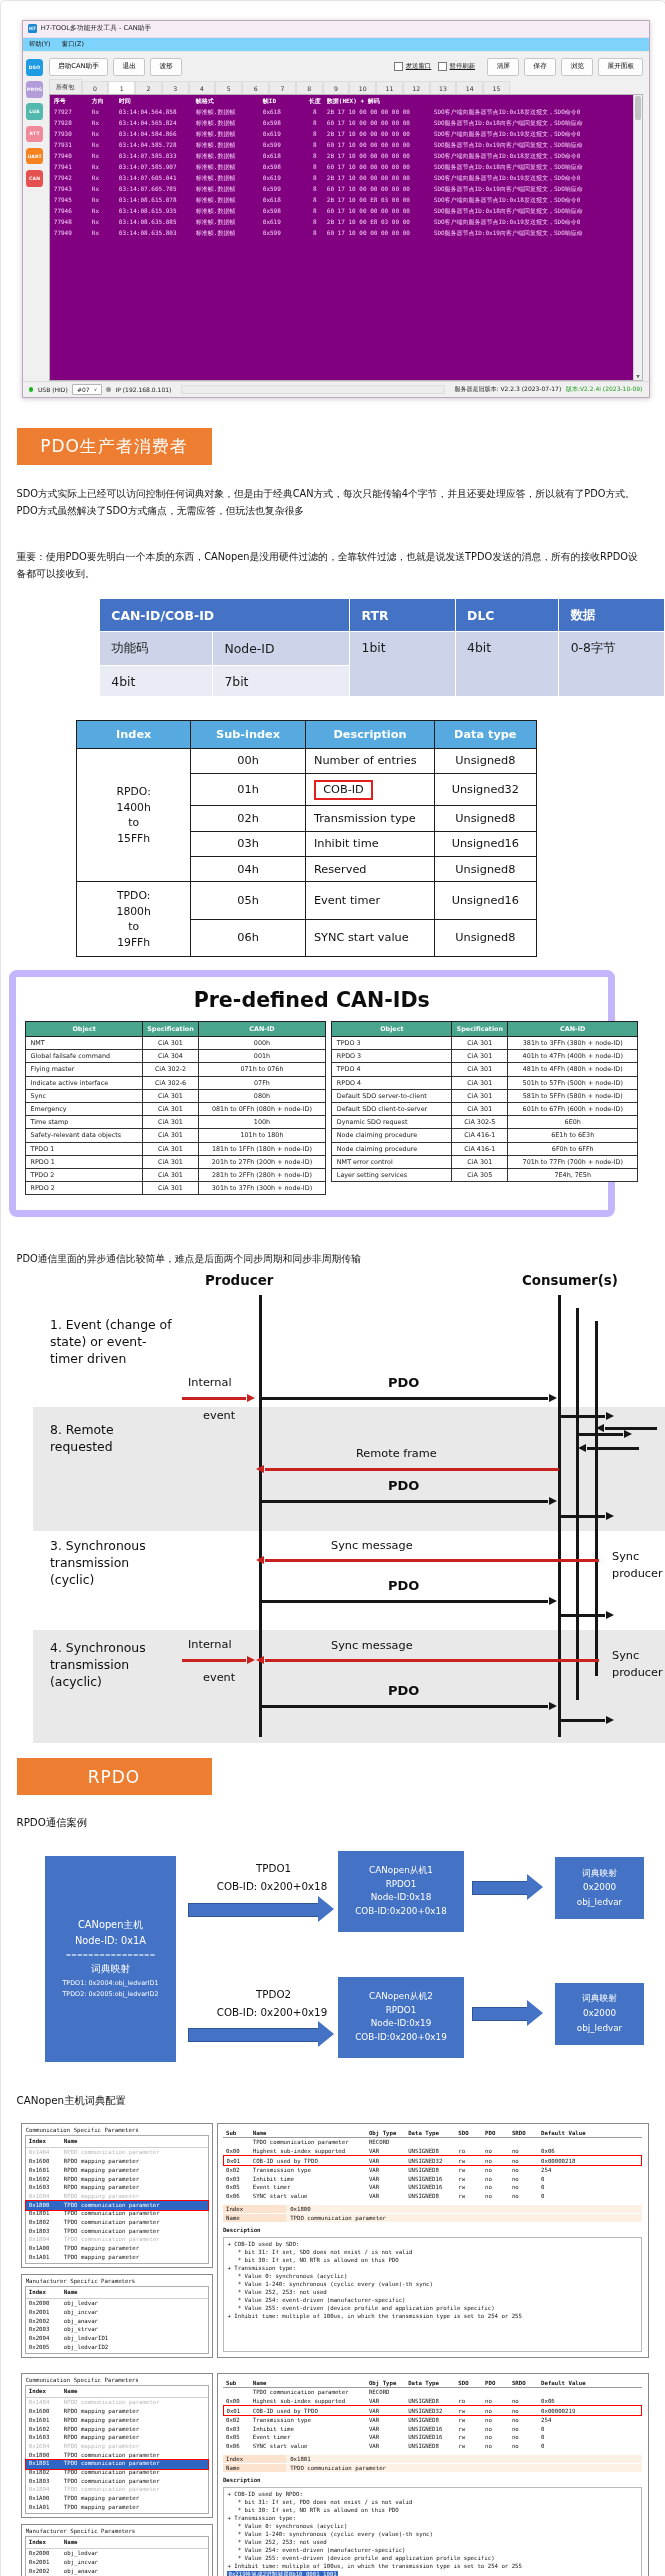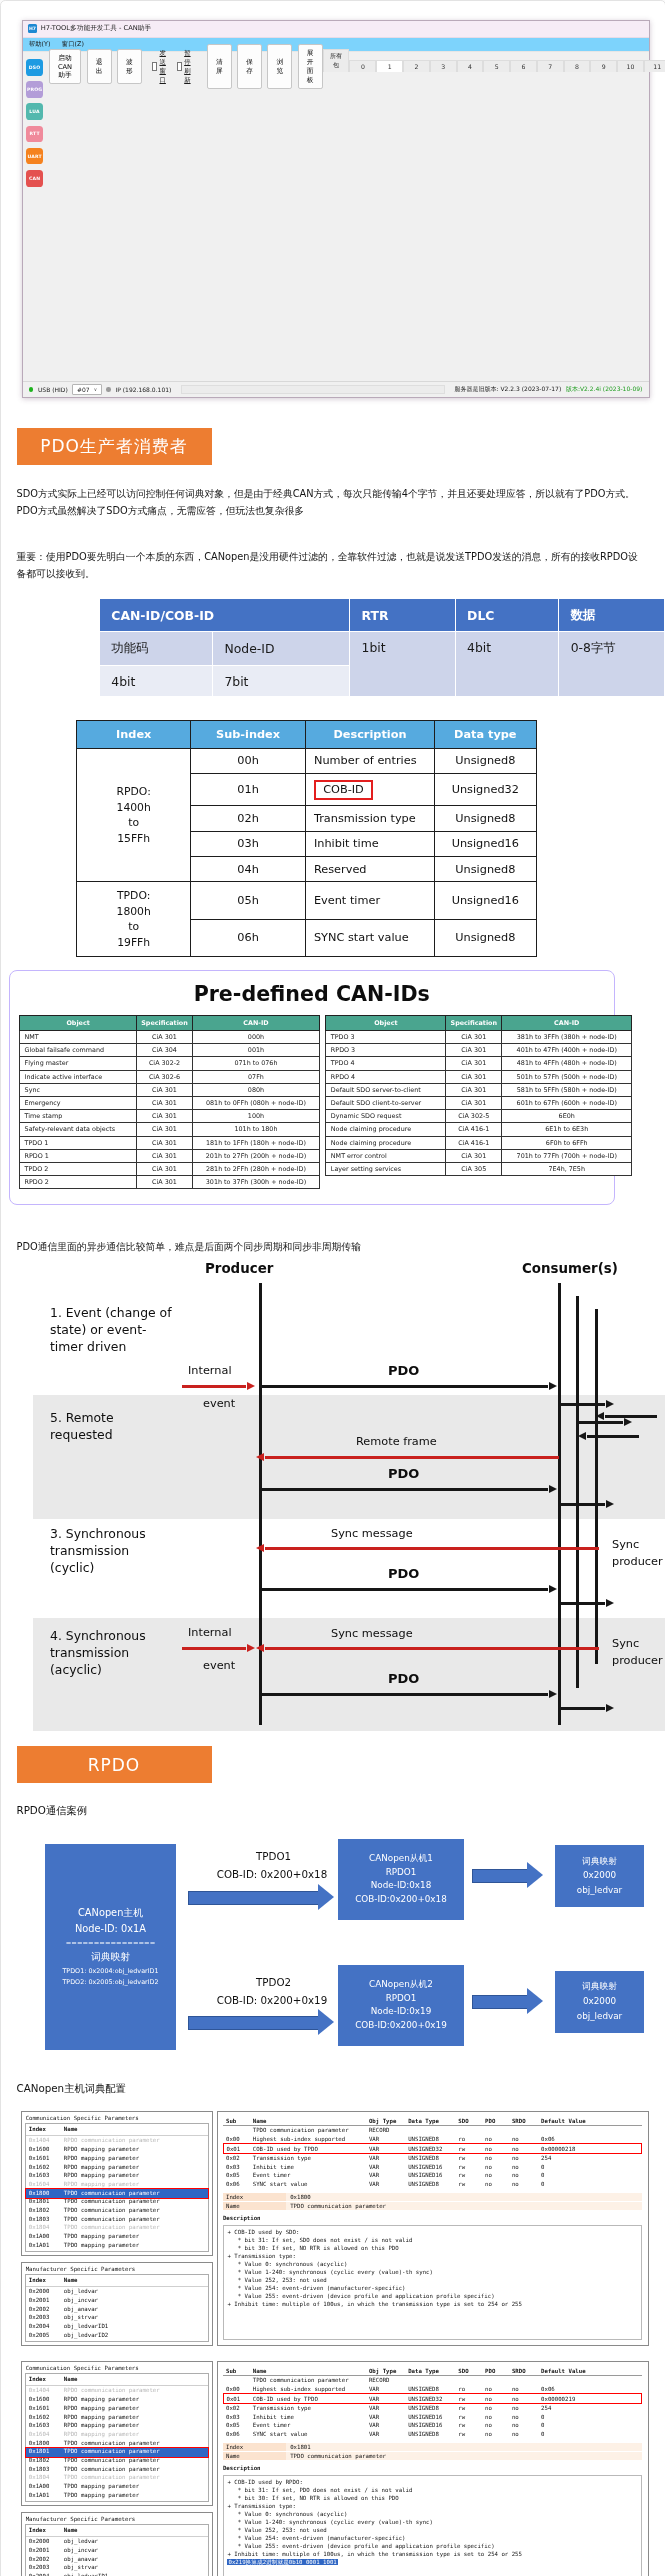--- a/index.html
+++ b/index.html
@@ -11,21 +11,21 @@
        border:0.5px solid #b9a9b9;box-shadow:0 1px 5.2px rgba(80,40,80,.25);font-size:6.2px;display:flex;flex-direction:column;}
   .win-title{height:15.5px;background:#f6ecf6;display:flex;align-items:center;gap:3.6px;padding:0 5.2px;border-bottom:0.5px solid #e7dce7;}
   .win-icon{width:9.3px;height:9.3px;background:#1e88d2;color:#fff;font-size:4.6px;font-weight:bold;
             display:flex;align-items:center;justify-content:center;border-radius:1.5px;}
   .win-title-text{font-size:6.7px;color:#222;}
   .win-menu{height:13.4px;background:#7dd3fc;display:flex;align-items:center;gap:11.3px;padding:0 6.2px;border-bottom:0.5px solid #e6e6e6;font-size:6.4px;}
   .win-body{flex:1;display:flex;min-height:0;}
   .sidebar{width:24px;padding-top:7.2px;display:flex;flex-direction:column;gap:5.7px;align-items:center;}
   .side-icon{width:16.5px;height:16.5px;border-radius:3.6px;color:#fff;font-weight:bold;font-size:4.6px;
              display:flex;align-items:center;justify-content:center;letter-spacing:0.2px;}
-  .main{flex:1;display:flex;padding:4.1px 5.2px 0 2.1px;min-width:0;}
+  .main{flex:1;display:flex;flex-direction:column;padding:4.1px 5.2px 0 2.1px;min-width:0;}
   .toolbar{display:flex;align-items:center;gap:5.2px;height:21.6px;}
   .tbtn{background:#fdfdfd;border:0.5px solid #c6c6c6;border-radius:2.1px;padding:3.6px 8.2px;font-size:6.7px;font-family:inherit;}
   .tool-spacer{flex:1;}
   .tchk{display:flex;align-items:center;gap:2.6px;font-size:6.4px;}
   .tchk .box{width:6.7px;height:6.7px;background:#fff;border:0.5px solid #777;}
   .tabs{display:flex;height:13px;margin-top:3.1px;align-items:flex-end;}
   .tab{min-width:12.4px;text-align:center;padding:2.1px 6.2px;font-size:6.2px;background:#ececec;border:0.5px solid #dddddd;border-bottom:none;color:#333;}
   .tab.selected{background:#ffffff;}
   .grid-wrap{flex:1;position:relative;border:0.5px solid #b5b5b5;min-height:0;}
   .grid{position:absolute;inset:0 8.8px 0 0;background:#800080;color:#f7d2f7;
@@ -67,21 +67,21 @@
   .ftable .r2 td{background:#e9ecf5;}
   .ftable td.merged{background:#cdd4ea;}
 
   table.itable{margin:23px 0 0 75px;border-collapse:collapse;font-size:11.3px;color:#111;background:#fff;}
   .itable th{background:#56aadf;color:#fff;padding:6.7px 5.2px;border:1.5px solid #1d1d1d;font-weight:bold;}
   .itable td{border:1.5px solid #1d1d1d;text-align:center;padding:5.7px 8.2px;}
   .itable td.dsc{text-align:left;min-width:111px;}
   .itable td.idxcell{white-space:pre-line;line-height:15.5px;font-size:10.8px;vertical-align:middle;min-width:88px;}
   .itable .rb{border:2.1px solid #e31e1e;display:inline-block;padding:1.5px 7.2px;}
 
-  .card{margin:13.4px 0 0 7.7px;width:606px;box-sizing:border-box;border:1px solid #c4b5fd;border-radius:8px;padding:8.2px 9.3px 14.4px;background:#fff;}
+  .card{margin:13.4px 0 0 7.7px;width:606px;box-sizing:border-box;border:7px solid #c4b5fd;border-radius:8px;padding:8.2px 9.3px 14.4px;background:#fff;}
   .card-title{text-align:center;font-size:20.6px;font-weight:bold;color:#0d0d0d;margin:2.1px 0 9.3px;}
   .card-tables{display:flex;gap:5.2px;justify-content:space-between;}
   .ptable{display:table;border-collapse:collapse;font-size:6.4px;border:1px solid #222;height:fit-content;}
   .prow{display:table-row;}
   .pcell{display:table-cell;border:0.5px solid #333;padding:2.1px 4.6px;background:#fff;vertical-align:middle;}
   .phead .pcell{background:#4aa58f;color:#fff;font-weight:bold;text-align:center;border:1px solid #222;padding:3.1px 4.1px;}
   .pcell.spec,.pcell.cid{text-align:center;}
 
   .seq{position:relative;margin-top:5.2px;height:471px;font-size:11.3px;color:#0e0e0e;}
   .seq .band{position:absolute;left:32px;width:634px;background:#e9e9e9;z-index:0;}
@@ -638,21 +638,21 @@
 state) or event-
 timer driven</div>
     <div class="lbl" style="left:187px;top:102px;">Internal</div>
     <div class="arrow red ar" style="left:181px;top:125px;width:64px;"></div>
     <div class="lbl" style="left:202px;top:135px;">event</div>
     <div class="lbl pdo-lbl" style="left:387px;top:102px;">PDO</div>
     <div class="arrow black ar" style="left:260px;top:125px;width:287px;"></div>
     <div class="arrow black ar" style="left:560px;top:143px;width:44px;"></div>
     <div class="arrow black ar" style="left:578px;top:161px;width:44px;"></div>
 
-    <div class="lbl" style="left:49px;top:149px;font-size:12.4px;">5. Remote
+    <div class="lbl" style="left:49px;top:149px;font-size:12.4px;">8. Remote
 requested</div>
     <div class="arrow black al" style="left:604px;top:155px;width:52px;"></div>
     <div class="arrow black al" style="left:586px;top:175px;width:52px;"></div>
     <div class="lbl" style="left:355px;top:173px;">Remote frame</div>
     <div class="arrow red al" style="left:264px;top:196px;width:294px;"></div>
     <div class="lbl pdo-lbl" style="left:387px;top:205px;">PDO</div>
     <div class="arrow black ar" style="left:260px;top:228px;width:287px;"></div>
     <div class="arrow black ar" style="left:560px;top:243px;width:44px;"></div>
 
     <div class="lbl" style="left:49px;top:265px;font-size:12.4px;">3. Synchronous

